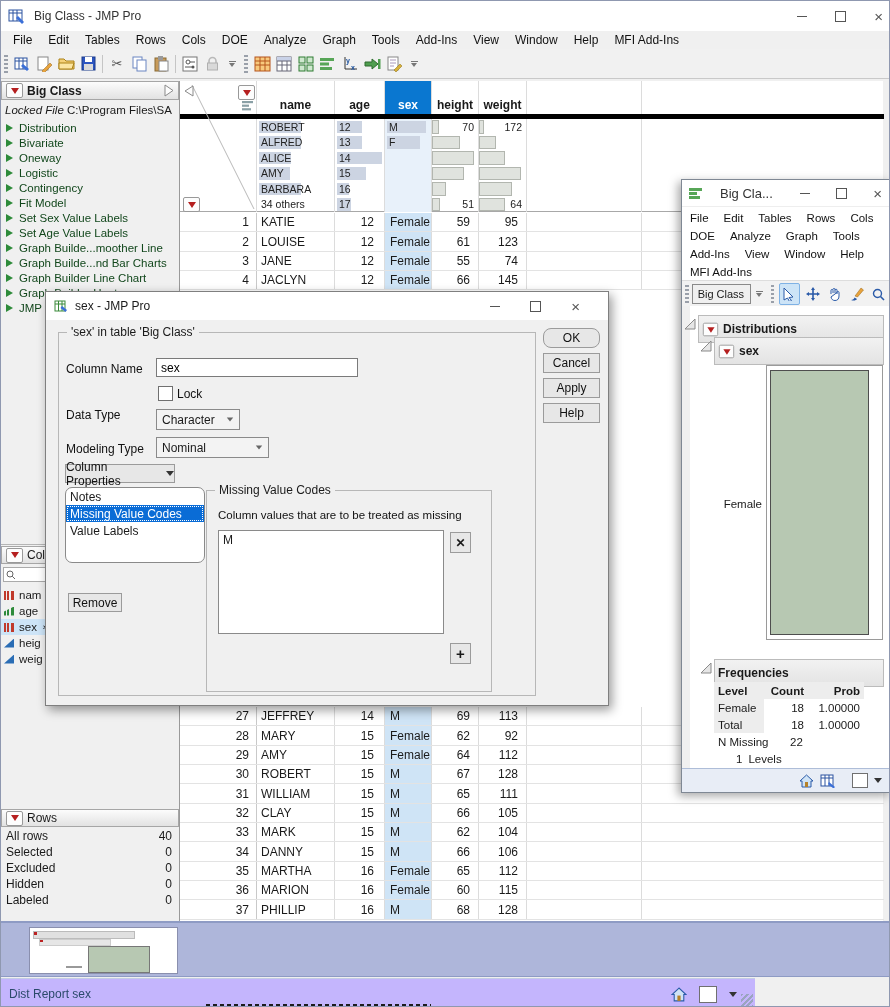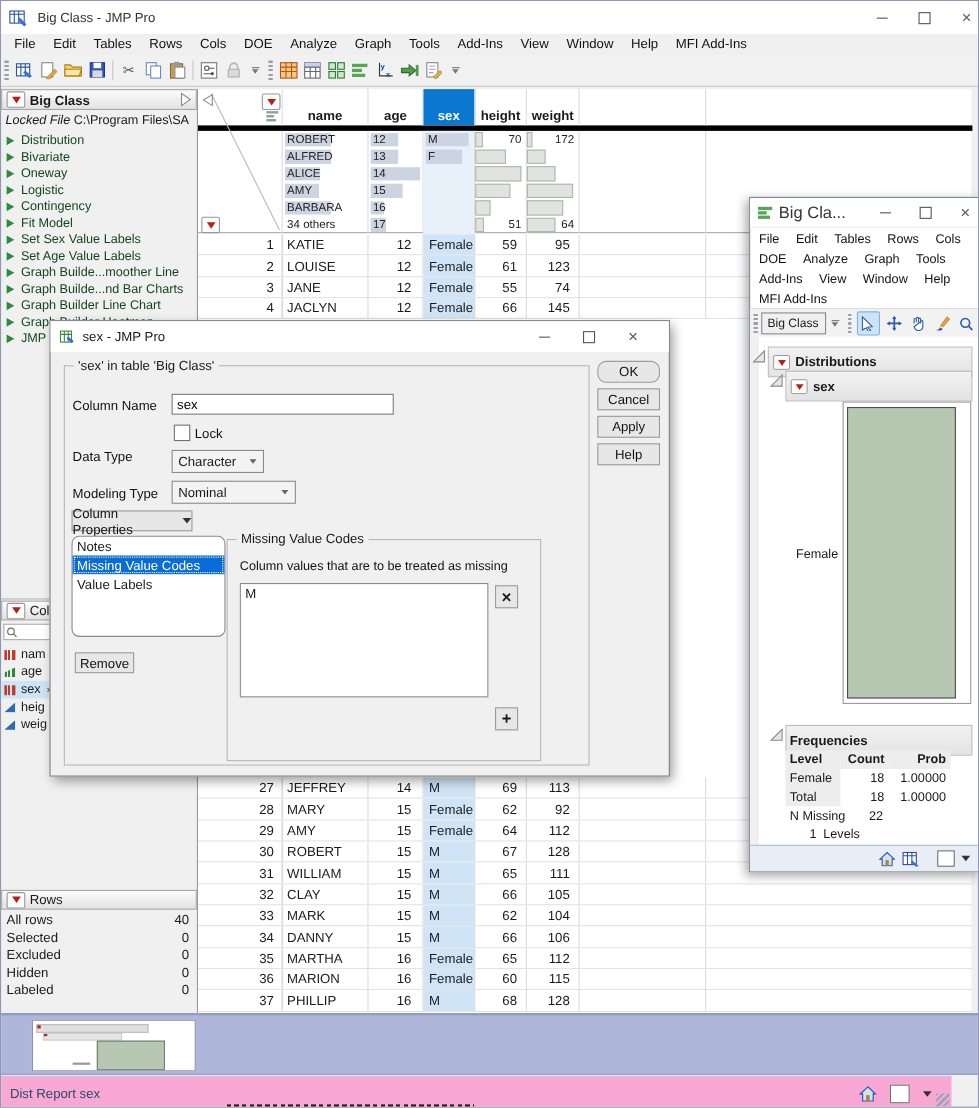--- a/index.html
+++ b/index.html
@@ -88,21 +88,21 @@
   .frow{display:grid;grid-template-columns:50px 44px 56px;height:17px;}
   .fcell{display:flex;align-items:center;box-sizing:border-box;padding:0 4px;}
   .fhead{font-weight:bold;background:#ededed;}
   .flevel{background:#ededed;}
   .fnum{justify-content:flex-end;}
   .rfoot{position:absolute;left:0;bottom:0;width:100%;height:24px;background:#e8edf6;border-top:1px solid #aebdd8;display:flex;align-items:center;justify-content:flex-end;gap:6px;padding-right:8px;box-sizing:border-box;}
   .whitesq{width:14px;height:13px;background:#fff;border:1px solid #707070;}
   
   .dock{left:0;top:920px;width:890px;height:56px;background:#aeb6da;border-top:2px solid #8e9bc4;border-bottom:1px solid #8e9bc4;box-sizing:border-box;}
   .thumb{position:absolute;left:28px;top:4px;width:149px;height:47px;background:#fff;border:1px solid #8a8fae;box-sizing:border-box;}
-  .statusbar{left:0;top:977px;width:864px;height:30px;background:#f9a8d4;border-top:1px solid #c3cde4;display:flex;align-items:center;box-sizing:border-box;}
+  .statusbar{left:0;top:977px;width:754px;height:30px;background:#c4b5fd;border-top:1px solid #c3cde4;display:flex;align-items:center;box-sizing:border-box;}
   .statustxt{margin-left:8px;color:#2b4a6b;}
   .sgrip{position:absolute;right:2px;bottom:2px;width:12px;height:12px;background:repeating-linear-gradient(135deg,#9aa4c0 0 2px,transparent 2px 4px);}
   .artifact{position:absolute;left:205px;top:1003px;width:225px;height:3px;background:repeating-linear-gradient(90deg,#1c1c1c 0 4px,transparent 4px 7px);}
   svg{display:block;}
 </style>
 </head>
 <body>
 
 <div id="root">
 
@@ -770,21 +770,21 @@
     </div>
     <span class="field-lab" style="left:20px;top:150px;">Modeling Type</span>
     <div class="combo abs" style="left:110px;top:145px;width:113px;height:21px;">
       <span>Nominal</span>
       <span class="blacktri" style="border-top-color:#666;transform:scale(.8);"></span>
     </div>
     <div class="btn abs" style="left:19px;top:172px;width:110px;height:19px;gap:5px;">
       <span>Column Properties</span>
       <span class="blacktri"></span>
     </div>
-    <div class="list" style="left:19px;top:195px;width:140px;height:92px;border-radius:7px;">
+    <div class="list" style="left:19px;top:195px;width:140px;height:76px;border-radius:7px;">
 
     <div class="lrow">
           <span>Notes</span>
         </div>
         <div class="lrow selected">
           <span>Missing Value Codes</span>
         </div>
         <div class="lrow">
           <span>Value Labels</span>
         </div>
@@ -808,21 +808,21 @@
     <div class="btn abs" style="left:497px;top:111px;width:57px;height:20px;">Help</div>
   </div>
 
   <div class="abs rwin">
     <div class="abs" style="left:0;top:0;width:100%;height:26px;background:#fff;display:flex;align-items:center;border-bottom:1px solid #eee;">
       <svg width="15" height="13" viewBox="0 0 15 13" style="margin-left:7px;">
           <rect x="0" y="1" width="13" height="3" fill="#57a657"></rect>
           <rect x="0" y="5" width="8" height="3" fill="#57a657"></rect>
           <rect x="0" y="9" width="11" height="3" fill="#57a657"></rect>
         </svg>
-      <span style="margin-left:4px;font-size:15px;color:#333;">Big Cla...</span>
+      <span style="margin-left:16px;font-size:13px;color:#333;">Big Cla...</span>
       <div class="abs" style="right:8px;top:0;height:26px;display:flex;align-items:center;gap:26px;">
         <div class="minline"></div>
         <div class="maxbox"></div>
         <span class="closex">×</span>
       </div>
     </div>
     <div class="abs rmenu" style="top:26px;left:0;">
         <span class="mi" style="padding:0;">File</span>
         <span class="mi" style="padding:0;">Edit</span>
         <span class="mi" style="padding:0;">Tables</span>

